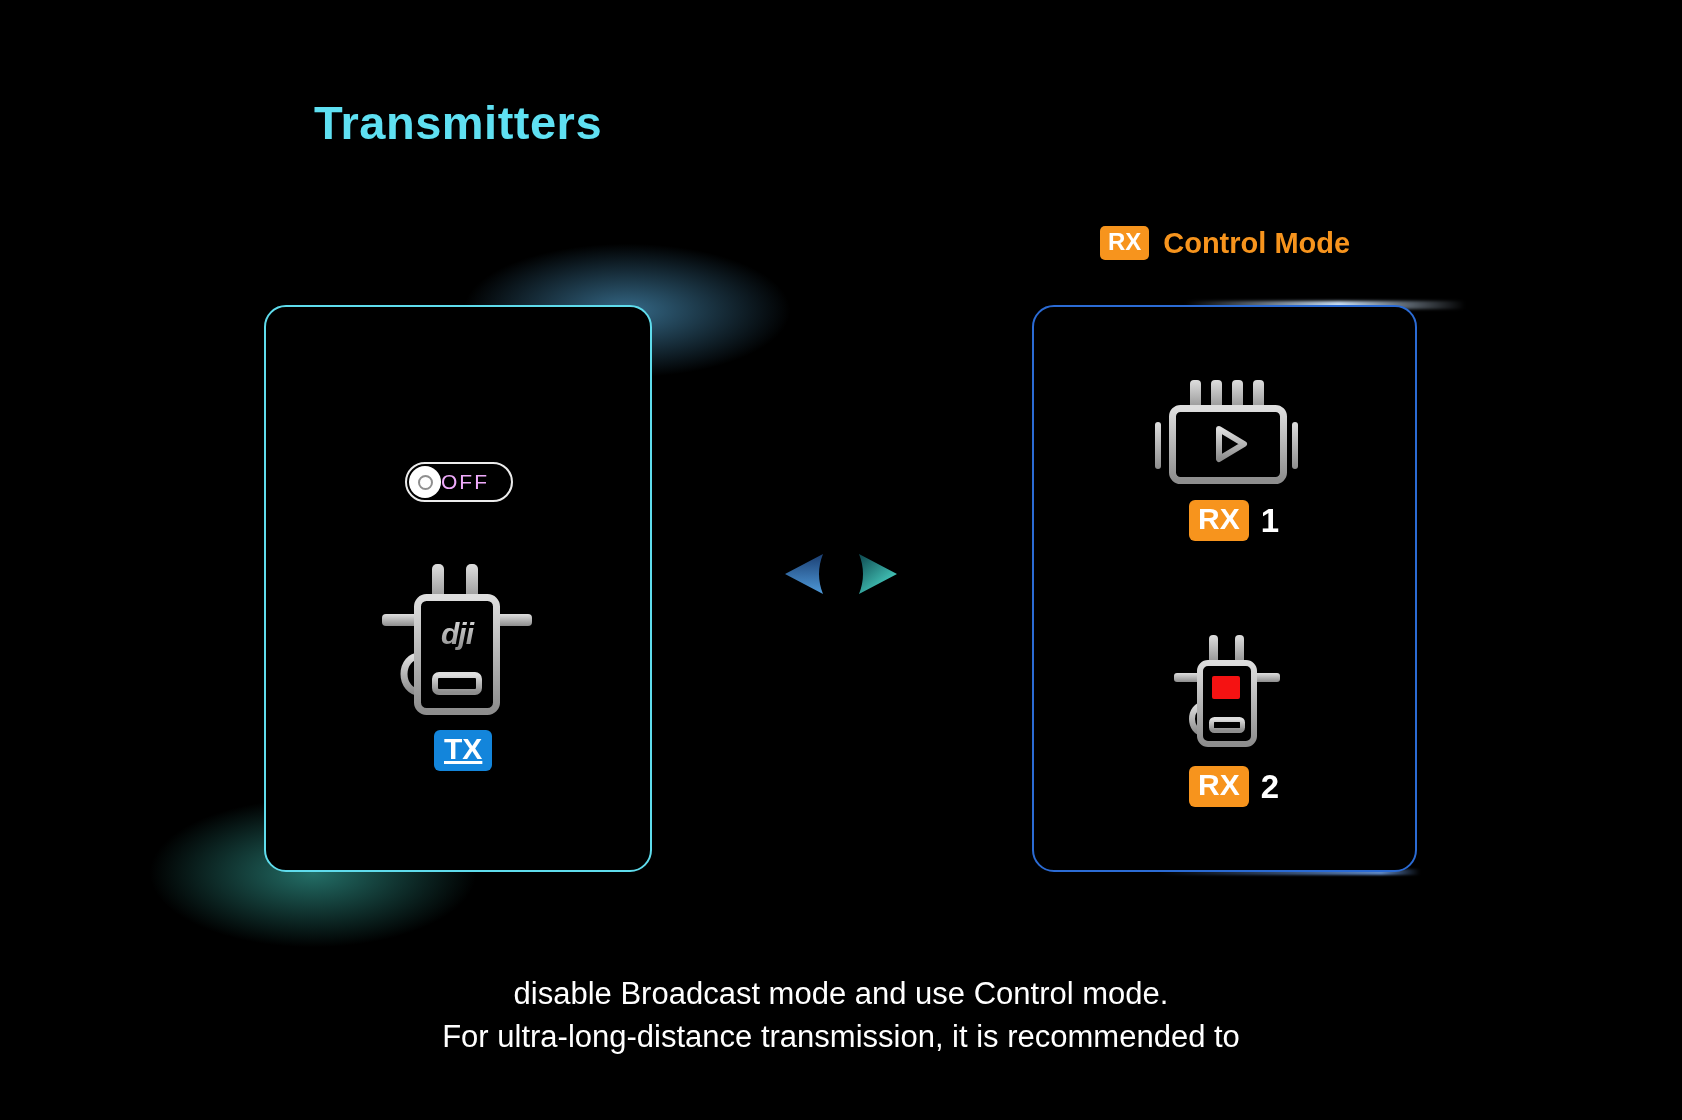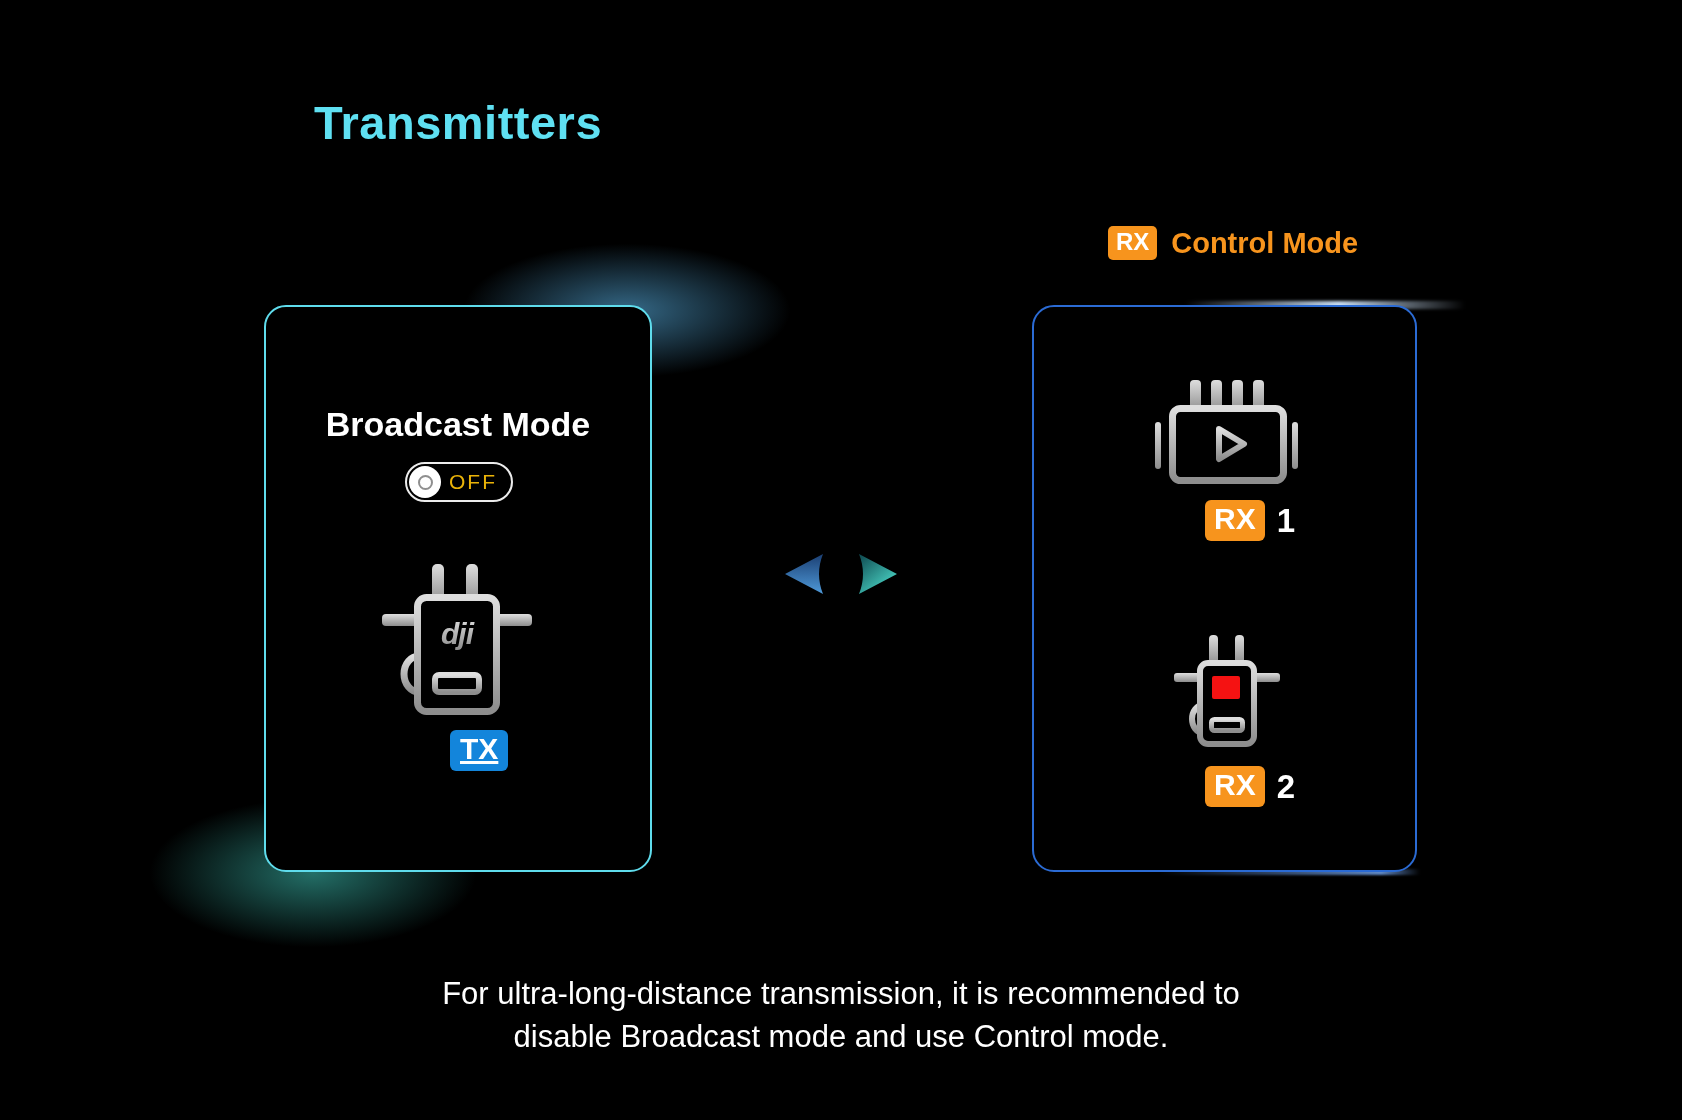--- a/index.html
+++ b/index.html
@@ -9,21 +9,21 @@
   }
   .abs{position:absolute;}
 
   
   .title{width:400px;text-align:center;font-size:47px;font-weight:600;letter-spacing:.5px;line-height:56px;}
   .title-left{left:258px;top:95px;color:var(--title-cyan,#5FE0F2);}
   .title-right{left:1024px;top:95px;color:var(--title-blue,#4BA4F5);}
 
   
   .ctrl-row{left:1025px;top:226px;width:400px;display:flex;justify-content:center;align-items:center;gap:14px;}
-  .badge{display:inline-block;border-radius:5px;color:#fff;font-weight:700;text-align:center;margin-left:16px;}
+  .badge{display:inline-block;border-radius:5px;color:#fff;font-weight:700;text-align:center;}
   .rx-badge-sm{background:var(--orange,#F7941D);font-size:24px;padding:2px 8px 4px;}
   .ctrl-label{color:var(--orange,#F7941D);font-size:29px;font-weight:600;}
 
   
   .card{box-sizing:border-box;border-radius:22px;background:#000;}
   .card-left{left:264px;top:305px;width:388px;height:567px;border:2px solid var(--card-cyan-border,#5FDCEC);}
   .card-right{left:1032px;top:305px;width:385px;height:567px;border:2px solid var(--card-blue-border,#2B6BD4);}
 
   
   .glow{pointer-events:none;}
@@ -36,21 +36,21 @@
   .streak-bottom{left:1160px;top:869px;width:260px;height:6px;filter:blur(1px);
     background:linear-gradient(90deg,rgba(90,150,235,0) 0%,rgba(120,170,245,.8) 85%,rgba(90,150,235,0) 100%);}
 
   
   .bc-label{left:0;top:98px;width:100%;text-align:center;color:#fff;font-size:34px;font-weight:600;}
   .toggle{left:139px;top:155px;width:104px;height:36px;border:2px solid #ececec;border-radius:21px;
     display:flex;align-items:center;box-sizing:content-box;cursor:pointer;}
   .knob{width:32px;height:32px;margin-left:2px;border-radius:50%;background:#fff;
     display:flex;align-items:center;justify-content:center;}
   .knob-ring{width:11px;height:11px;border:2px solid #8f8f8f;border-radius:50%;}
-  .toggle-text{flex:1;text-align:center;color:#eab308;font-size:21px;letter-spacing:2px;font-weight:500;padding-right:6px;}
+  .toggle-text{flex:1;color:#f0abfc;font-size:21px;letter-spacing:2px;font-weight:500;padding-right:6px;}
   .tx-svg{left:116px;top:257px;}
   .tx-badge{left:168px;top:423px;background:var(--tx-blue,#1385DB);font-size:30px;padding:2px 10px 5px;border-radius:6px;text-decoration:underline;}
 
   
   .rx1-svg{left:121px;top:73px;}
   .rx2-svg{left:140px;top:328px;}
   .rx-row{display:flex;align-items:center;gap:12px;}
   .rx-row-1{left:155px;top:193px;}
   .rx-row-2{left:155px;top:459px;}
   .rx-badge-lg{background:var(--orange,#F7941D);font-size:30px;padding:2px 9px 5px;border-radius:6px;}
@@ -71,21 +71,20 @@
 
   <div class="abs ctrl-row">
     <span class="badge rx-badge-sm">RX</span>
     <span class="ctrl-label">Control Mode</span>
   </div>
 
   <div class="abs glow glow-tr"></div>
   <div class="abs glow glow-bl"></div>
 
   <div class="abs card card-left">
-    <div class="abs bc-label">Broadcast Mode</div>
 
     <div class="abs toggle">
       <span class="knob">
           <span class="knob-ring"></span>
         </span>
       <span class="toggle-text">OFF</span>
     </div>
 
     <svg class="abs tx-svg" viewBox="0 0 150 152" width="150" height="152">
       <defs>
@@ -166,17 +165,17 @@
       <rect x="37.5" y="84.5" width="31" height="11" rx="3" fill="none" stroke="url(#grx2)" stroke-width="5"></rect>
     </svg>
 
     <div class="abs rx-row rx-row-2">
       <span class="badge rx-badge-lg">RX</span>
       <span class="rx-num">2</span>
     </div>
   </div>
 
   <div class="abs footer">
+    <div>disable Broadcast mode and use Control mode.</div>
     <div>For ultra-long-distance transmission, it is recommended to</div>
-    <div>disable Broadcast mode and use Control mode.</div>
   </div>
 
 </div>
 
 </body></html>

